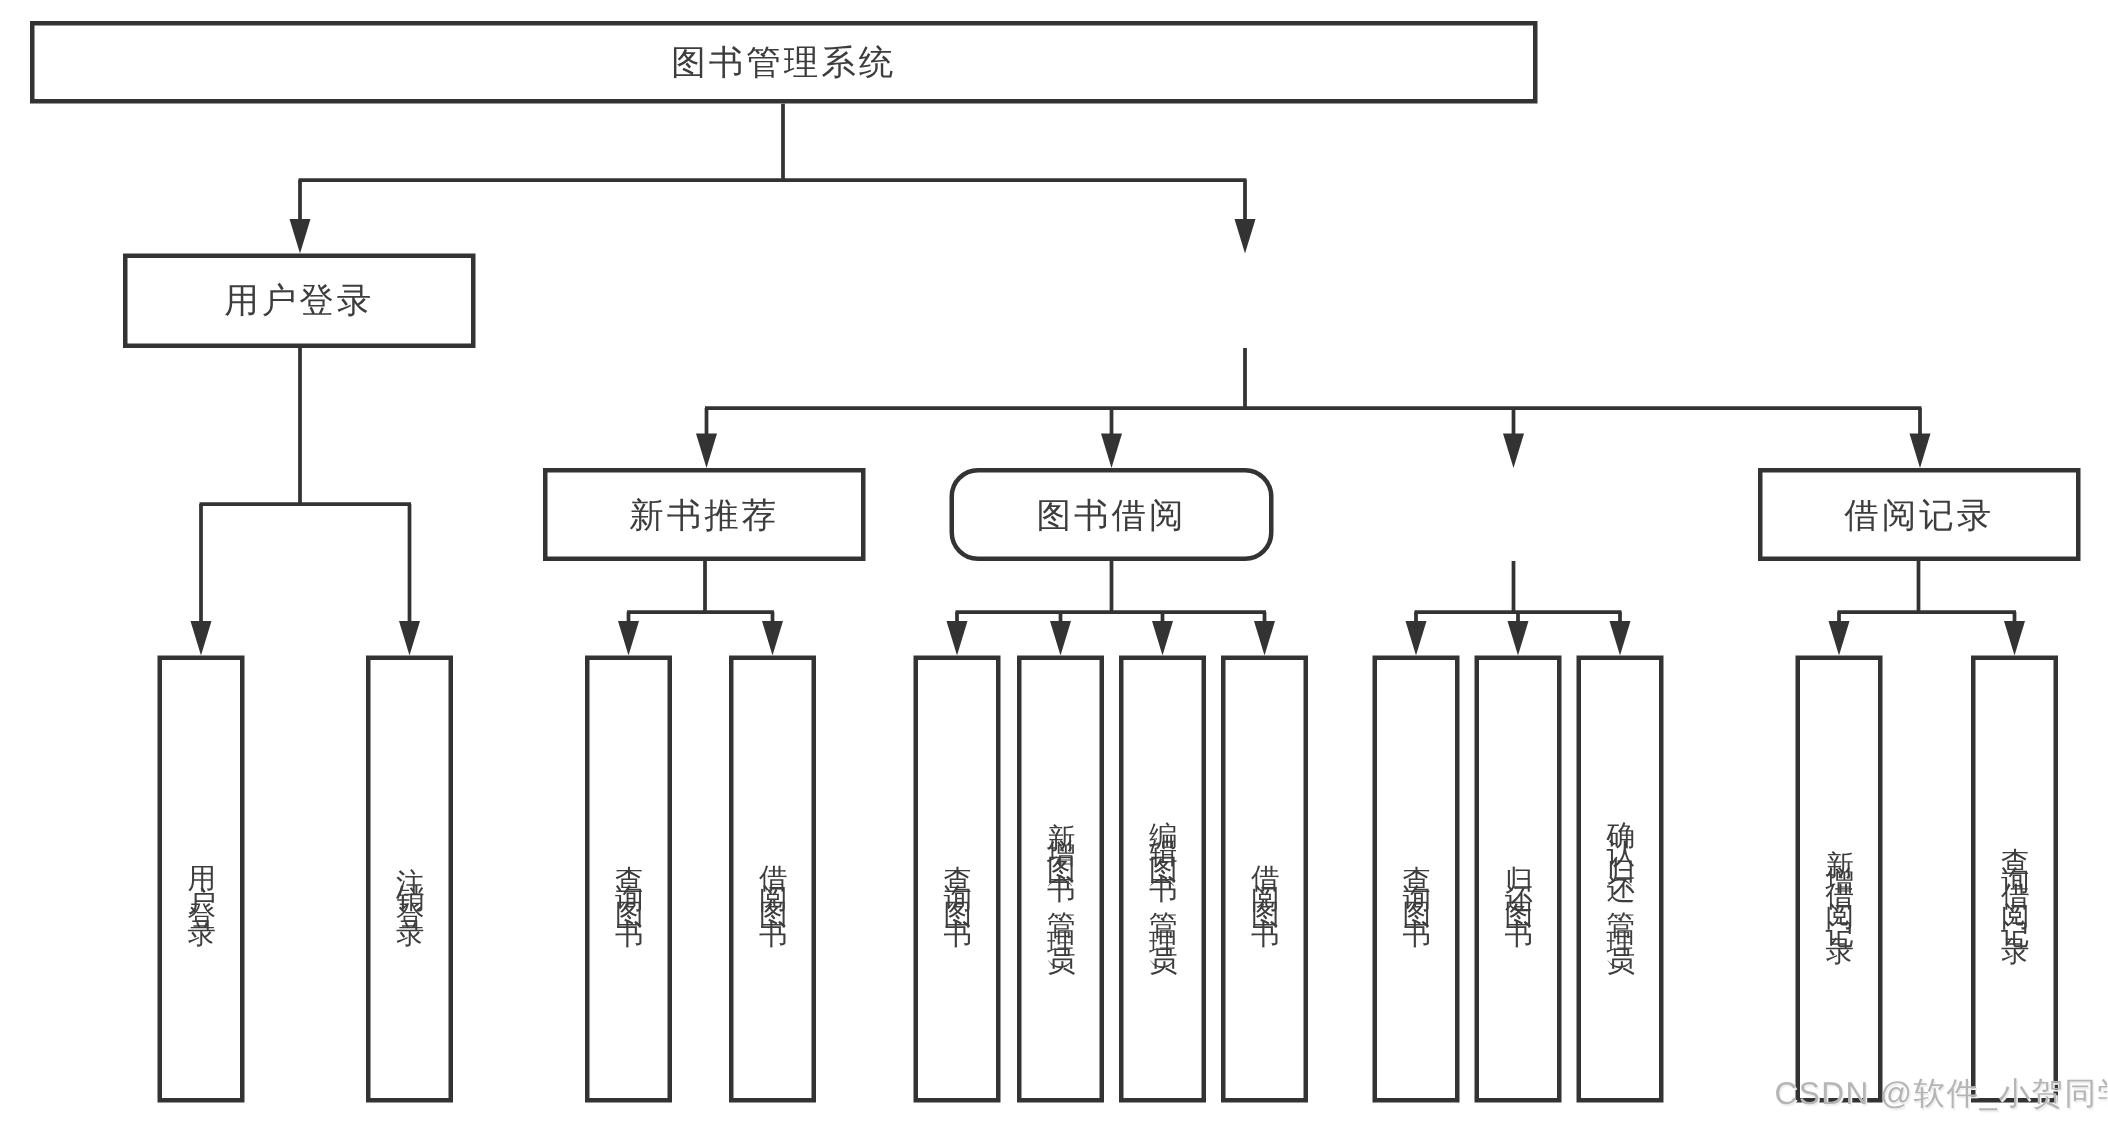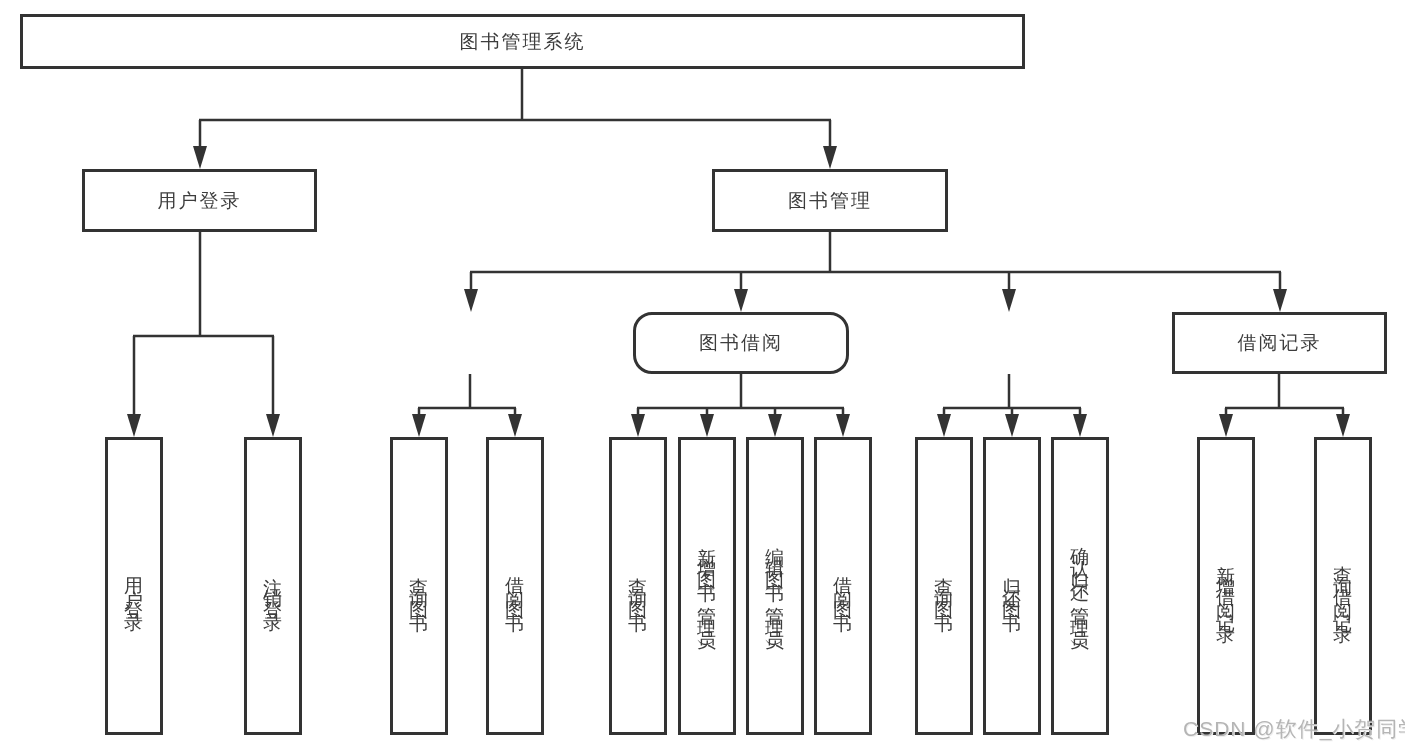--- a/index.html
+++ b/index.html
@@ -19,21 +19,21 @@
     position: absolute;
     box-sizing: border-box;
     border: 3px solid #333333;
     background: #ffffff;
     display: flex;
     align-items: center;
     justify-content: center;
     color: #3d3d3d;
   }
   .hbox .label {
-    font-size: 19px;
+    font-size: 23px;
     letter-spacing: 2px;
     white-space: nowrap;
   }
   .vbox .label {
     writing-mode: vertical-rl;
     text-orientation: mixed;
     font-size: 19px;
     letter-spacing: 12px;
     line-height: 1;
     white-space: nowrap;
@@ -167,24 +167,24 @@
     </g>
   </svg>
 
   <div id="node-root" class="box hbox">
     <span class="label">图书管理系统</span>
   </div>
 
   <div id="node-user-login" class="box hbox">
     <span class="label">用户登录</span>
   </div>
-  <div id="node-book-management" class="box hbox">
-    <span class="label">图书管理</span>
-  </div>
-
+
+  <div id="node-new-book-recommend" class="box hbox">
+    <span class="label">新书推荐</span>
+  </div>
   <div id="node-book-borrow" class="box hbox">
     <span class="label">图书借阅</span>
   </div>
   <div id="node-borrow-records" class="box hbox">
     <span class="label">借阅记录</span>
   </div>
 
   <div id="leaf-login" class="box vbox">
     <span class="label">用户登录</span>
   </div>

